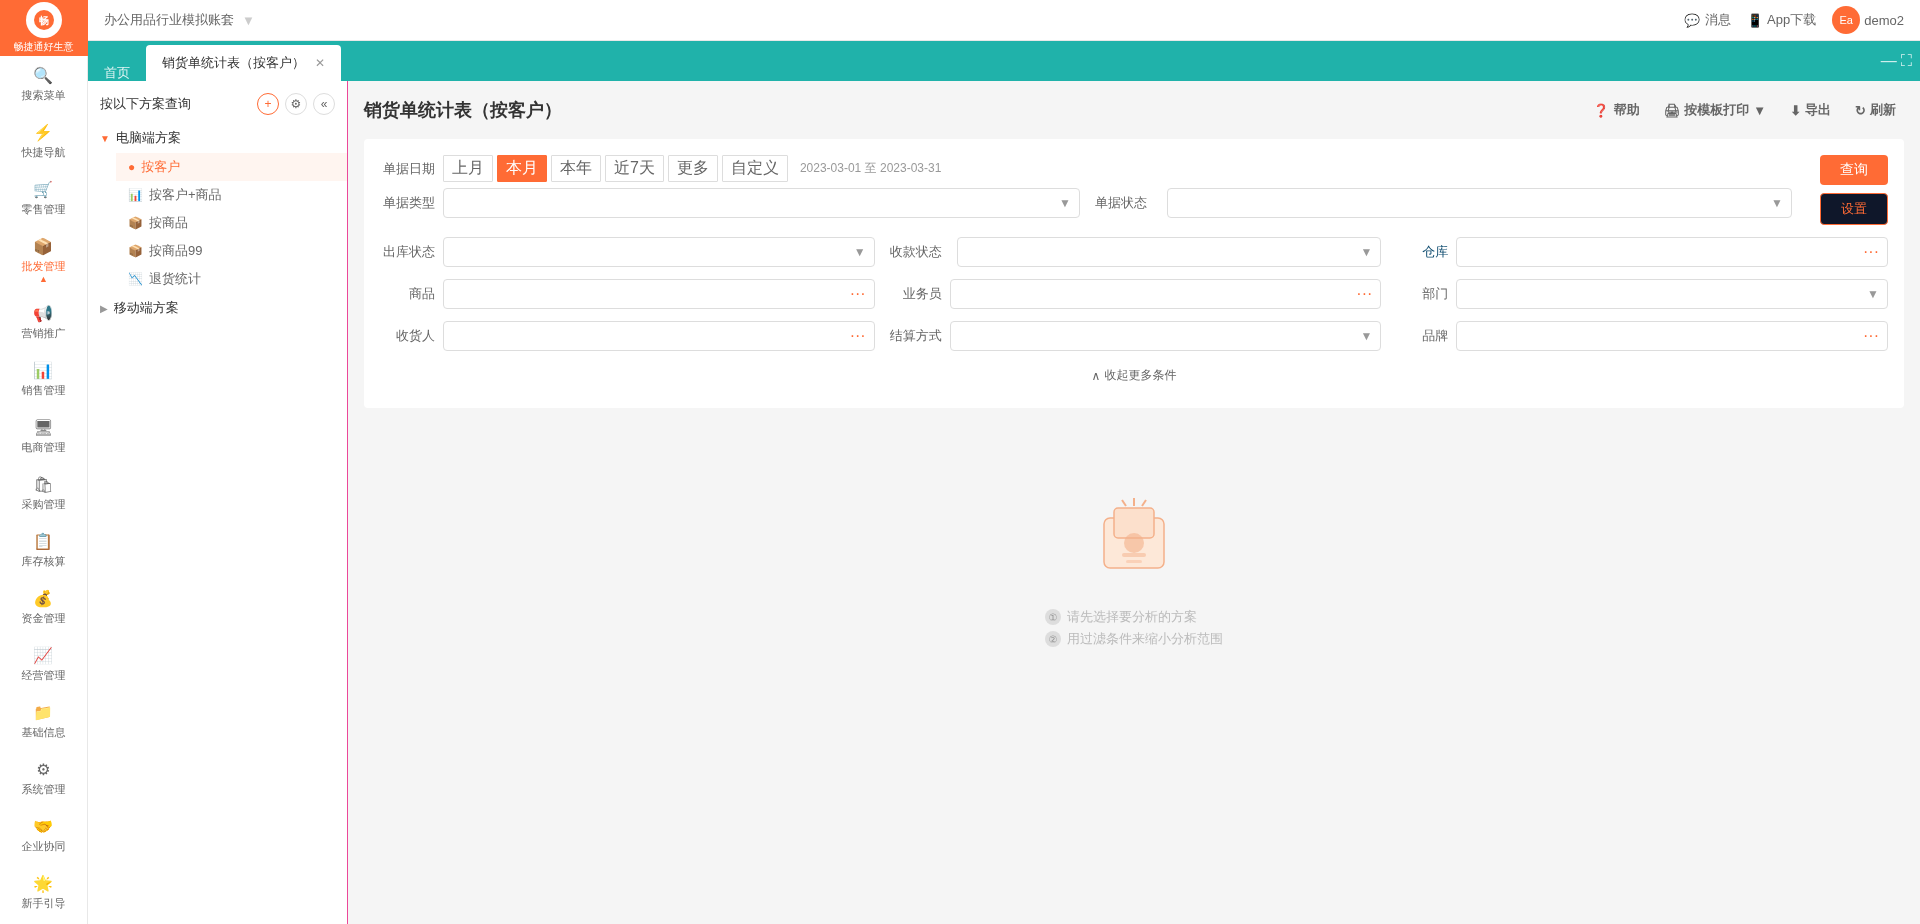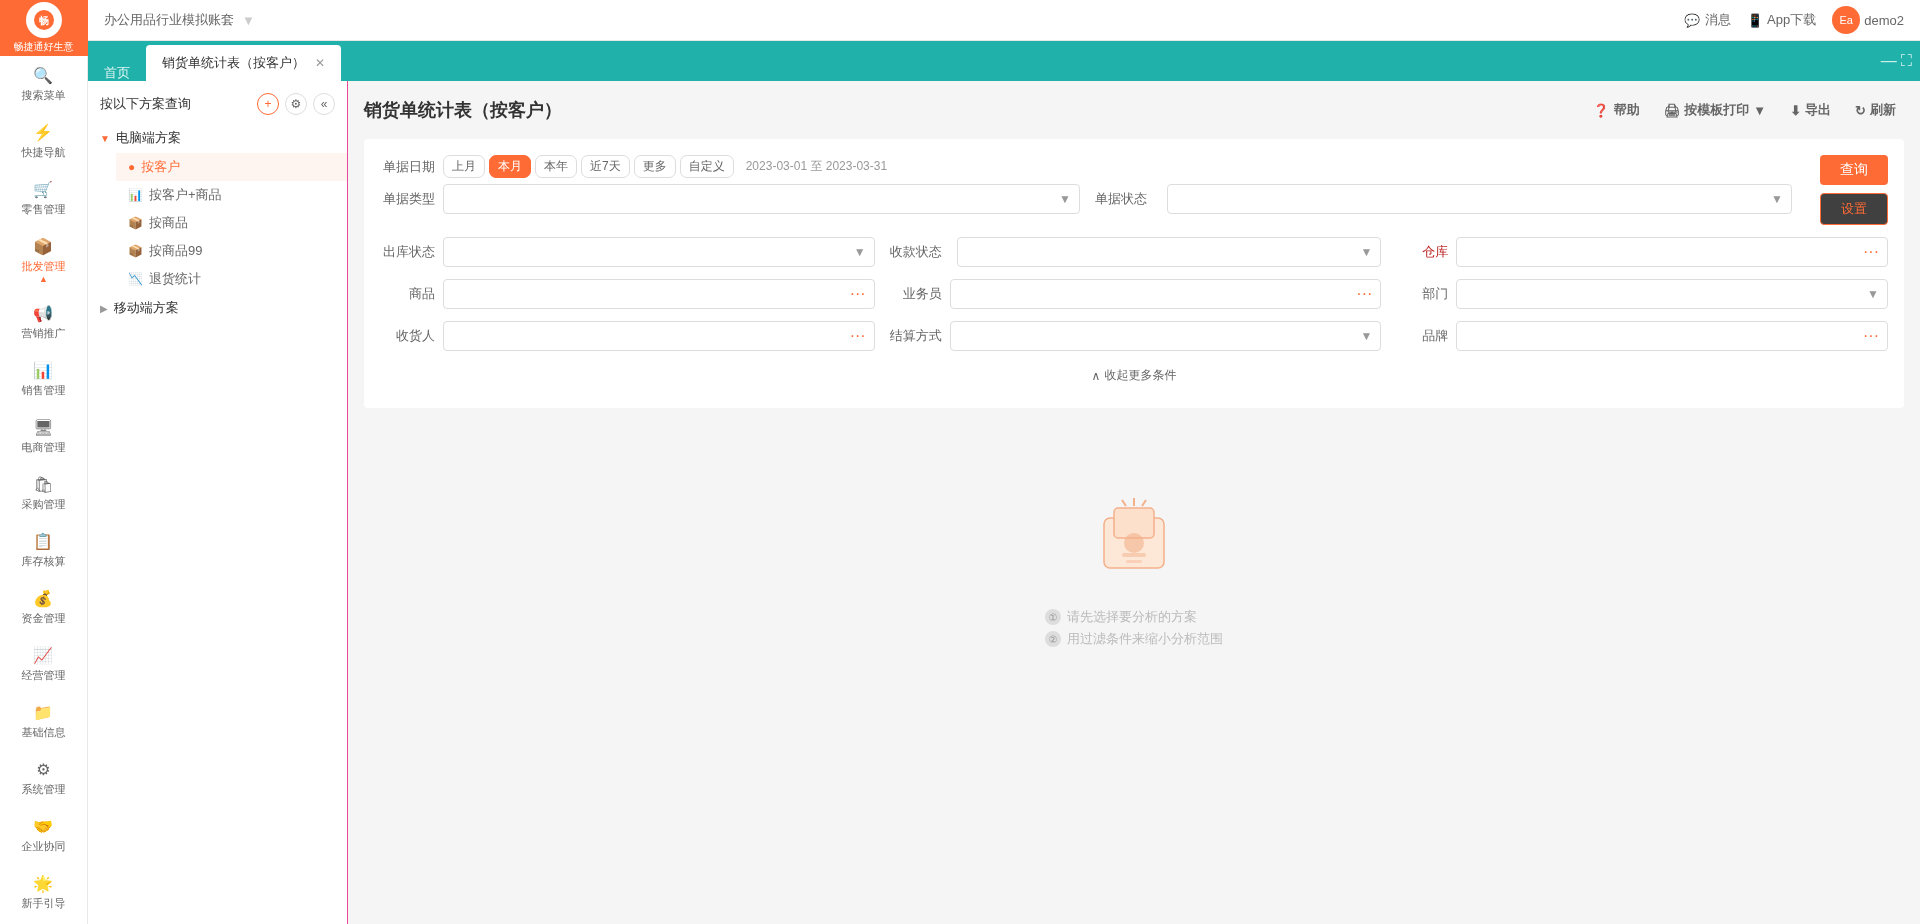--- a/index.html
+++ b/index.html
@@ -48,29 +48,29 @@
 
     
     .right-panel { flex: 1; padding: 16px; overflow-y: auto; }
     .page-title { font-size: 18px; font-weight: 600; color: #333; margin-bottom: 16px; display: flex; align-items: center; justify-content: space-between; }
     .page-actions { display: flex; gap: 8px; align-items: center; font-size: 13px; }
     .page-action-btn { display: flex; align-items: center; gap: 4px; color: #666; cursor: pointer; padding: 4px 8px; border-radius: 4px; }
 
     
     .filter-area { background: #fff; border-radius: 4px; padding: 16px; margin-bottom: 0; }
     .filter-date-btns { display: flex; gap: 4px; align-items: center; }
-    .date-btn { padding: 2px 8px; border-radius: 7px; border: 1px solid #ddd; background: #fff; cursor: pointer; font-size: 12px; color: #666; }
+    .date-btn { padding: 2px 8px; border-radius: 1px; border: 1px solid #ddd; background: #fff; cursor: pointer; font-size: 16px; color: #666; }
     .date-btn.active { background: #ff6b35; color: #fff; border-color: #ff6b35; }
     .date-range { font-size: 12px; color: #999; margin-left: 8px; }
     .filter-select { flex: 1; border: 1px solid #ddd; border-radius: 4px; padding: 4px 8px; display: flex; align-items: center; justify-content: space-between; cursor: pointer; min-height: 30px; font-size: 13px; color: #333; }
     .filter-select .dots { color: #ff6b35; font-size: 16px; cursor: pointer; }
     .filter-select .arrow { color: #999; font-size: 12px; }
     .action-buttons { display: flex; flex-direction: column; gap: 8px; margin-left: 16px; }
     .btn-query { background: #ff6b35; color: #fff; border: none; padding: 6px 20px; border-radius: 4px; cursor: pointer; font-size: 14px; font-weight: 400; }
-    .btn-settings { background: #404040; color: #ff6b35; border: 1px solid #ff6b35; padding: 6px 16px; border-radius: 4px; cursor: pointer; font-size: 13px; }
+    .btn-settings { background: #0f172a; color: #ff6b35; border: 1px solid #ff6b35; padding: 6px 16px; border-radius: 4px; cursor: pointer; font-size: 13px; }
 
     
     .collapse-bar { text-align: center; padding: 8px 0; cursor: pointer; color: #666; font-size: 12px; display: flex; align-items: center; justify-content: center; gap: 4px; margin-top: 4px; }
 
     
     .empty-state { display: flex; flex-direction: column; align-items: center; justify-content: center; padding: 80px 0; color: #999; }
     .empty-icon { width: 100px; height: 100px; margin-bottom: 16px; }
     .empty-tips { font-size: 13px; color: #bbb; }
     .empty-tips p { margin: 4px 0; display: flex; align-items: center; gap: 6px; }
     .empty-tips .tip-num { width: 16px; height: 16px; border-radius: 50%; background: #ddd; color: #999; font-size: 10px; display: inline-flex; align-items: center; justify-content: center; }
@@ -315,21 +315,21 @@
             </div>
           </div>
           <div style="display:flex; align-items:center; gap:15px;">
             <span style="color:#666; font-size:13px; min-width:55px; text-align:right;">收款状态</span>
             <div class="filter-select">
               <span></span>
               <span class="arrow">▼</span>
             </div>
           </div>
           <div style="display:flex; align-items:center; gap:8px;">
-            <span style="color:#b91c1c; font-size:13px; min-width:55px; text-align:right;">仓库</span>
+            <span style="color:#0c4a6e; font-size:13px; min-width:55px; text-align:right;">仓库</span>
             <div class="filter-select">
               <span></span>
               <span class="dots">···</span>
             </div>
           </div>
         </div>
 
         <div style="display:grid; grid-template-columns: 1fr 1fr 1fr; gap:12px; margin-bottom:12px; align-items:center;">
           <div style="display:flex; align-items:center; gap:8px;">
             <span style="color:#666; font-size:13px; min-width:55px; text-align:right;">商品</span>

